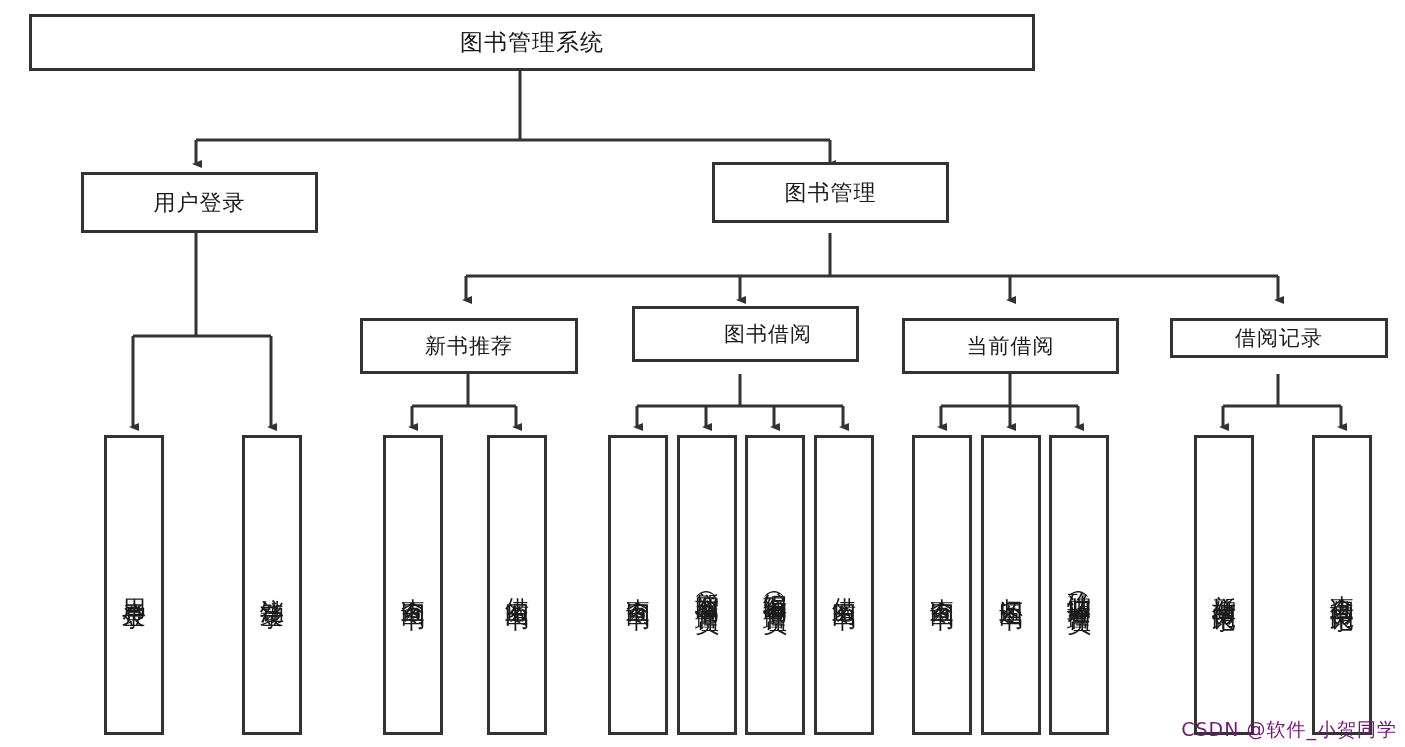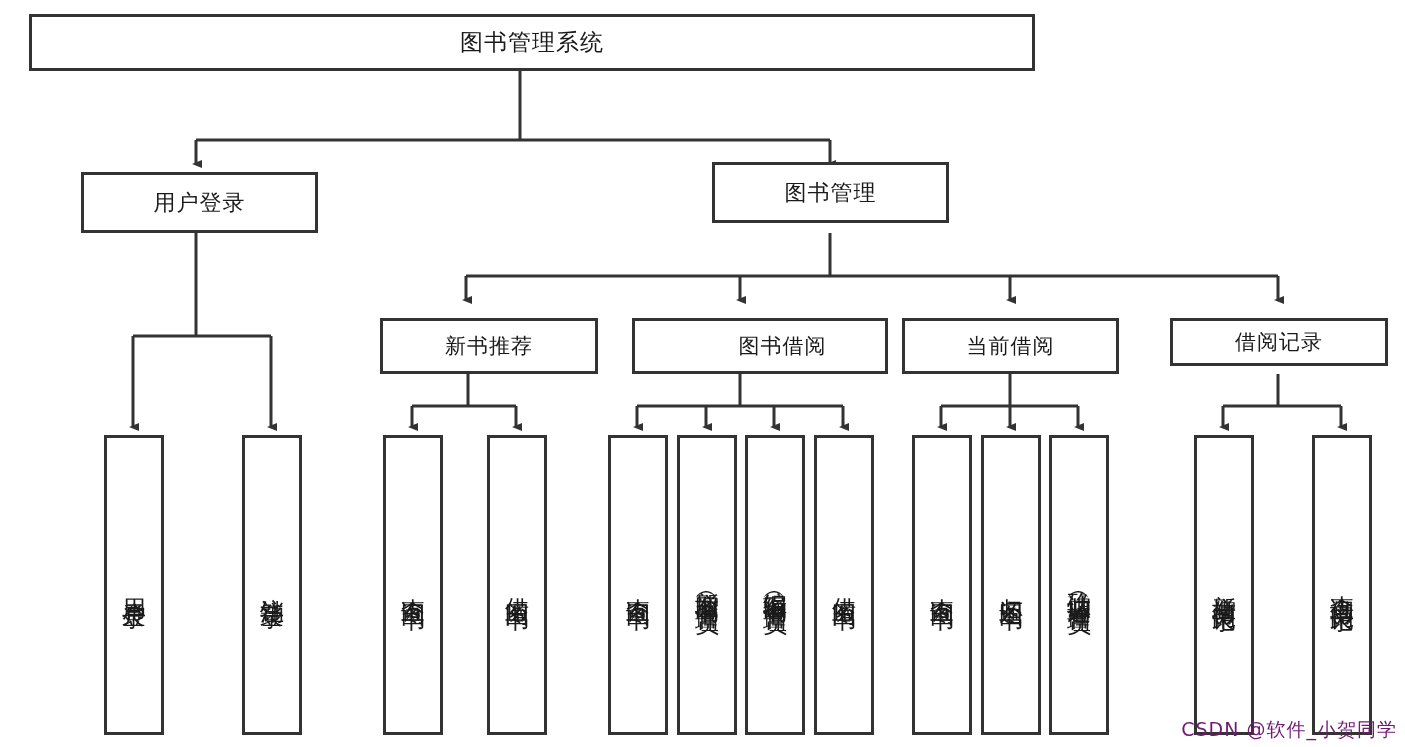--- a/index.html
+++ b/index.html
@@ -131,30 +131,30 @@
     <span class="htext">图书管理系统</span>
   </div>
 
   <div class="node lvl2" style="left:81px; top:172px; width:237px; height:61px;">
     <span class="htext">用户登录</span>
   </div>
   <div class="node lvl2" style="left:712px; top:162px; width:237px; height:61px;">
     <span class="htext">图书管理</span>
   </div>
 
-  <div class="node lvl3" style="left:360px; top:318px; width:218px; height:56px;margin-left:20px;">
+  <div class="node lvl3" style="left:360px; top:318px; width:218px; height:56px;">
     <span class="htext">新书推荐</span>
   </div>
-  <div class="node lvl3" style="left:632px; top:318px; width:256px; height:56px;padding-left:45px;">
+  <div class="node lvl3" style="left:632px; top:306px; width:227px; height:56px;padding-left:45px;">
     <span class="htext">图书借阅</span>
   </div>
   <div class="node lvl3" style="left:902px; top:318px; width:217px; height:56px;text-align:center;">
     <span class="htext">当前借阅</span>
   </div>
-  <div class="node lvl3" style="left:1170px; top:318px; width:218px; height:48px;">
+  <div class="node lvl3" style="left:1170px; top:318px; width:218px; height:40px;">
     <span class="htext">借阅记录</span>
   </div>
 
   <div class="node leaf" style="left:104px; top:435px; width:60px; height:300px;">
     <span class="vtext">用户登录</span>
   </div>
   <div class="node leaf" style="left:242px; top:435px; width:60px; height:300px;">
     <span class="vtext">注销登录</span>
   </div>
 

